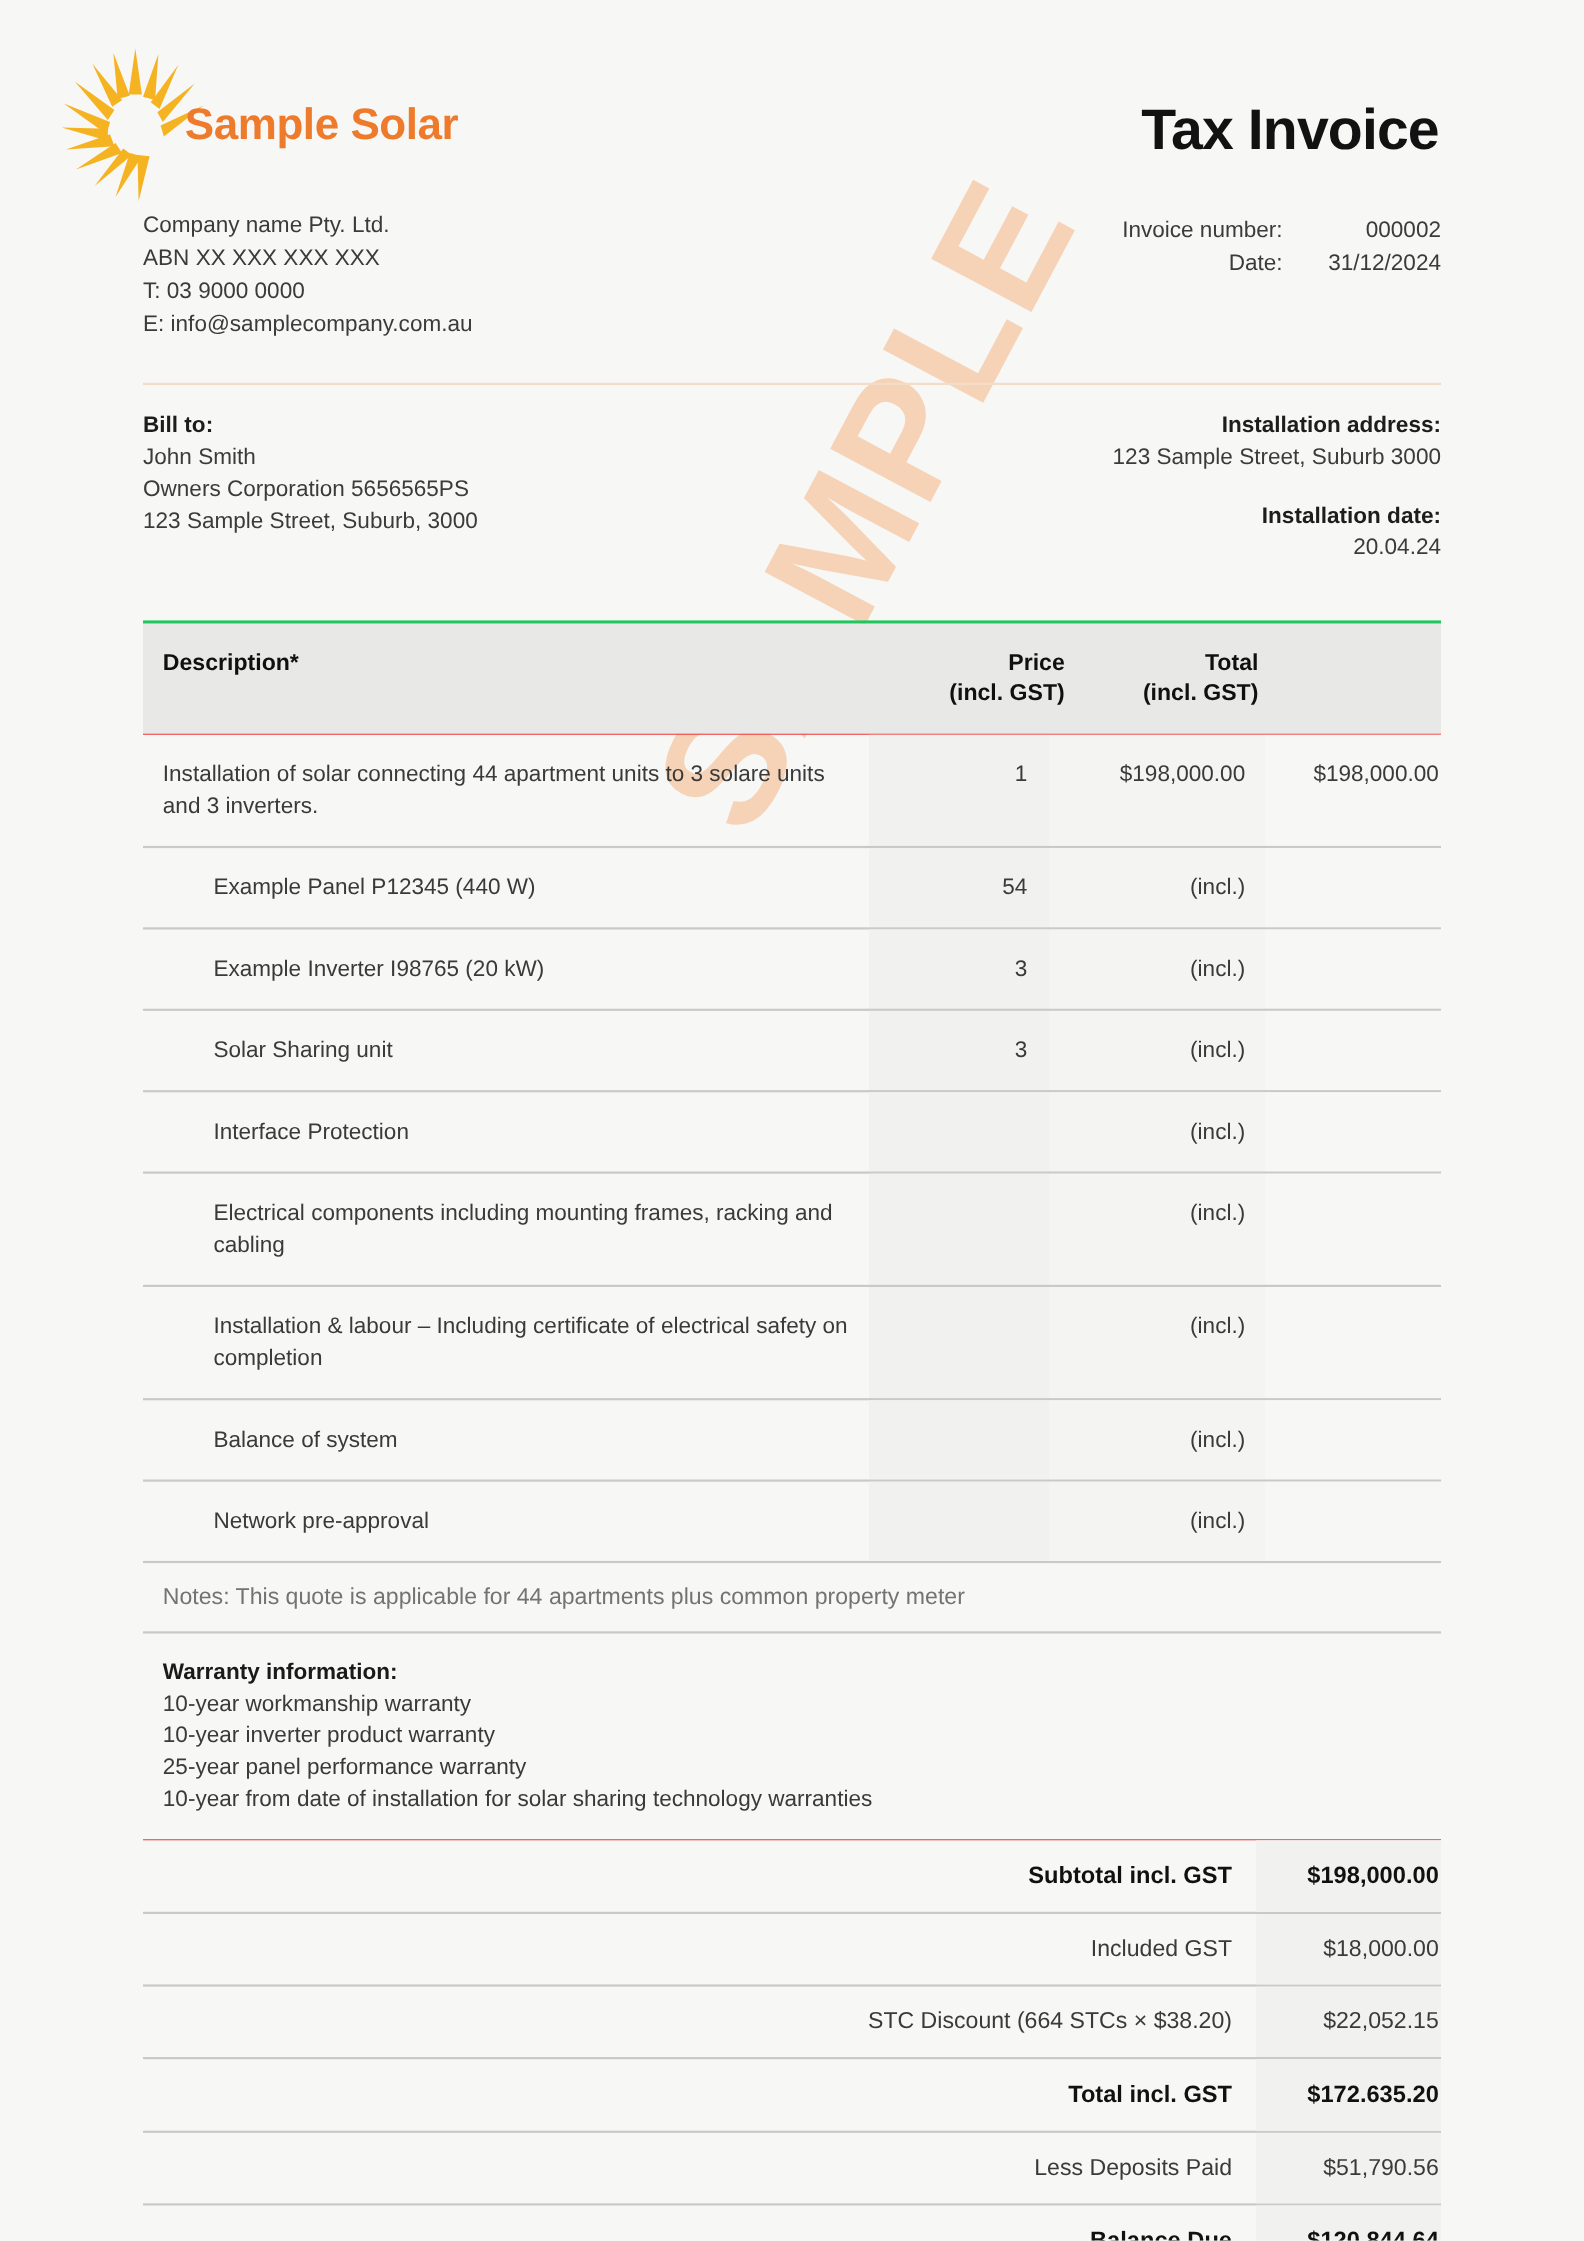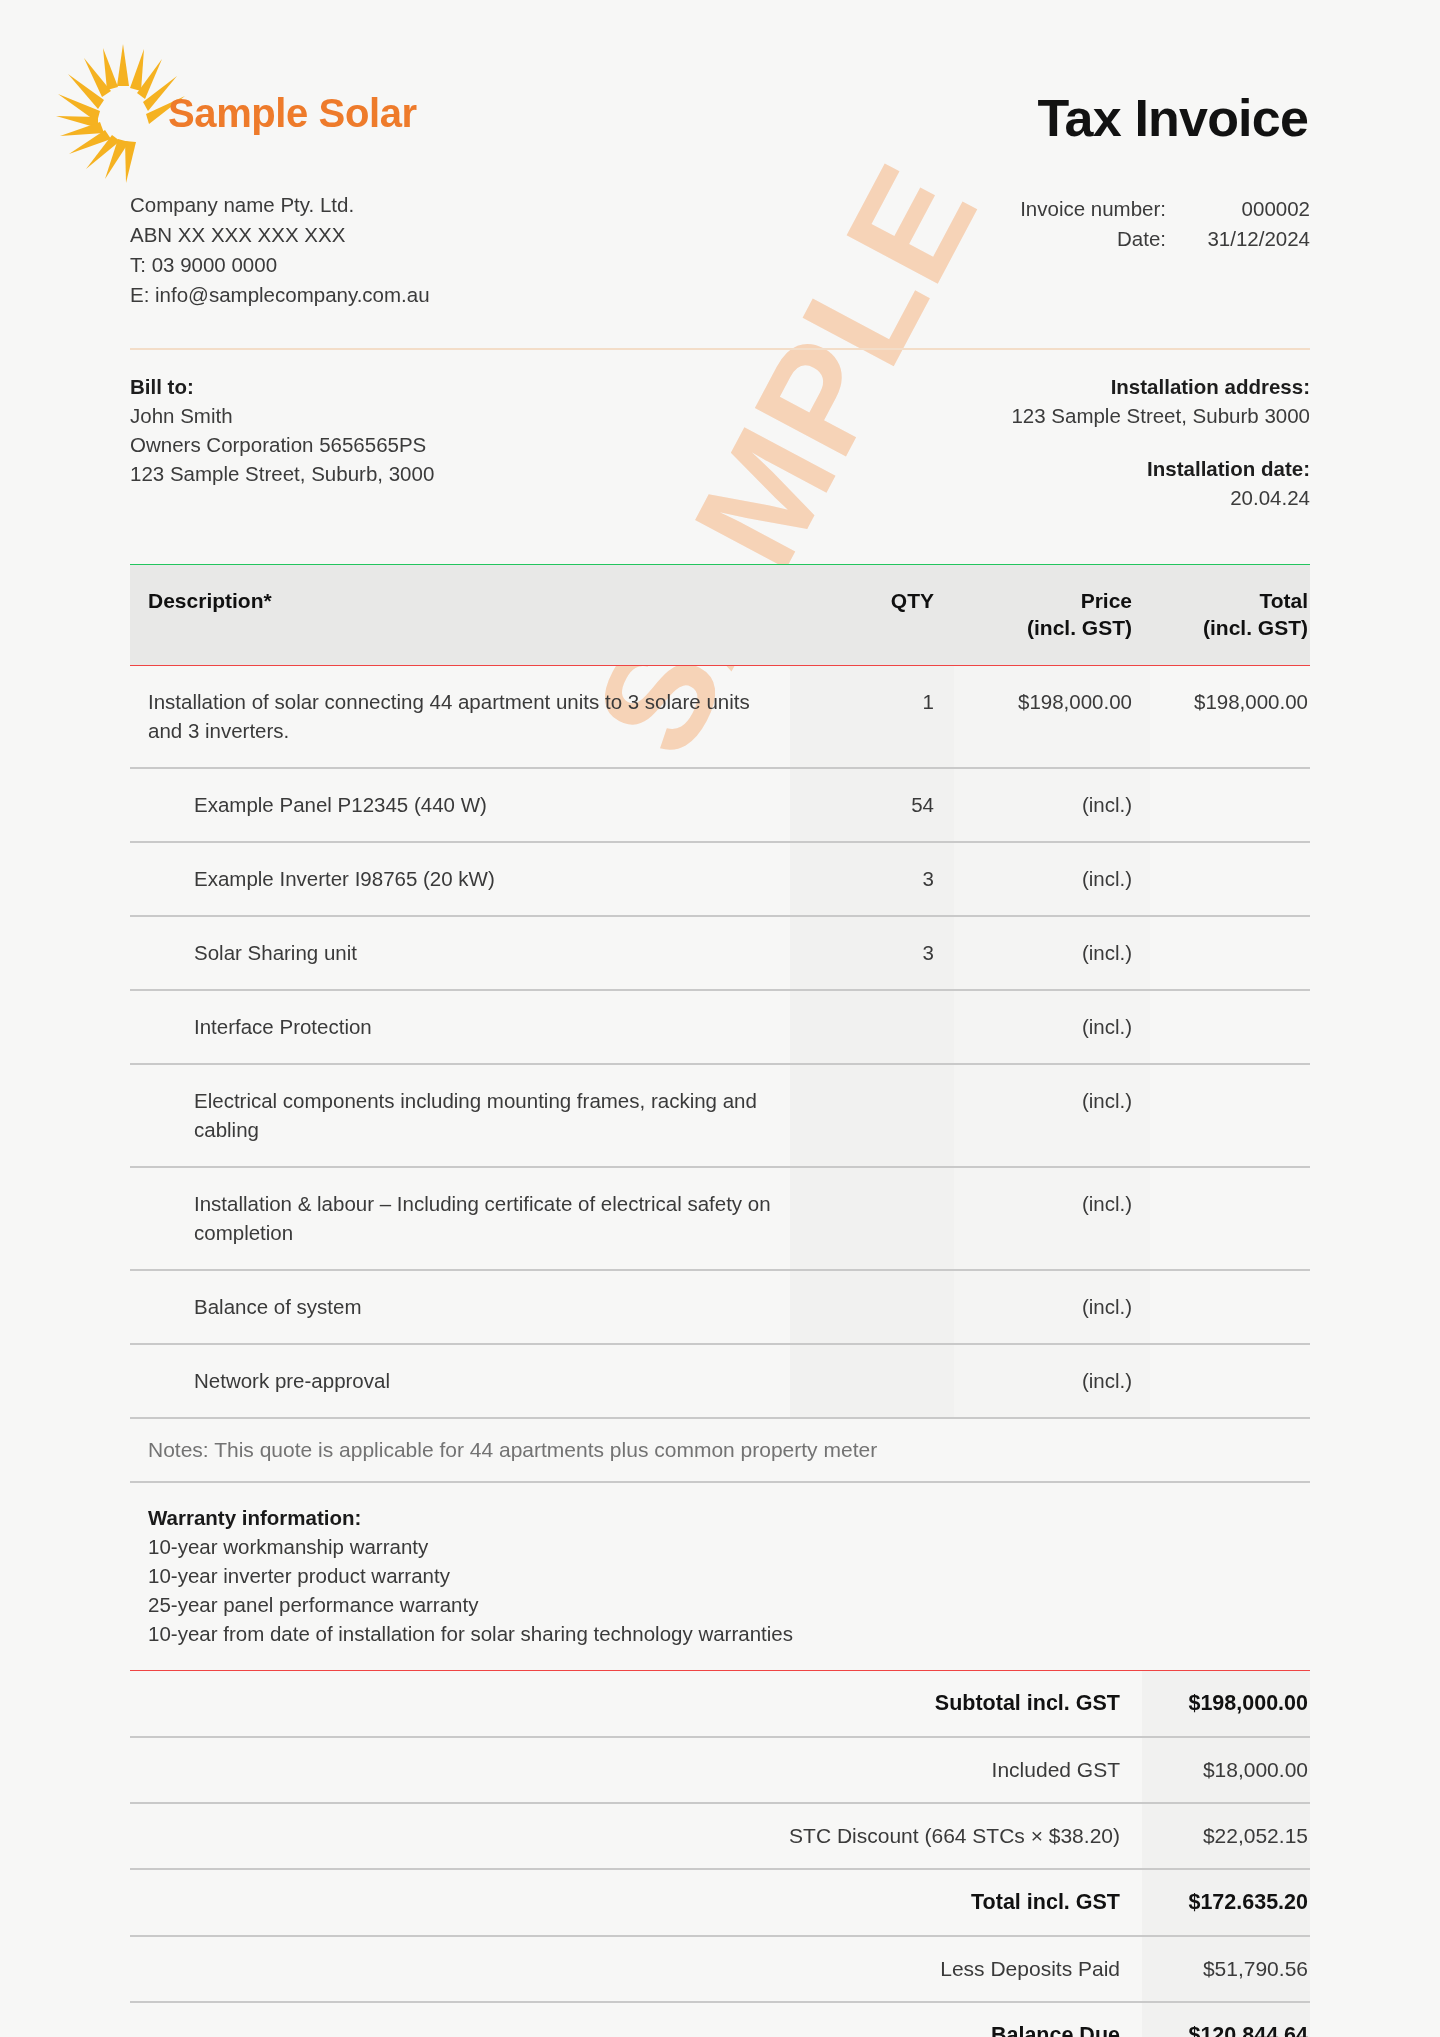--- a/index.html
+++ b/index.html
@@ -110,21 +110,21 @@
   .c-total { width: 160px; padding: 0 2px 0 10px; text-align: right; }
 
   
   .c-qty   { background: #f1f1f0; }
   .c-price { background: #f4f4f3; }
   .c-total { background: #f7f7f6; }
 
   .thead .trow { background: #e8e8e7; }
   .thead .c-qty, .thead .c-price, .thead .c-total { background: transparent; }
   .thead {
-    border-top: 1px solid #22c55e;
+    border-top: 3px solid #22c55e;
   }
   .thead .cell {
     font-size: 21px;
     font-weight: 700;
     color: #101010;
     padding-top: 22px;
     padding-bottom: 24px;
     line-height: 27px;
   }
   .thead .c-desc { padding-top: 22px; }
@@ -256,21 +256,20 @@
         <div class="bold">Installation date:</div>
         <div>20.04.24</div>
       </div>
     </div>
 
     <div class="table">
 
       <div class="thead">
         <div class="trow">
           <div class="cell c-desc">Description*</div>
-          <div class="cell c-qty">QTY</div>
           <div class="cell c-price">
             <div>Price</div>
             <div>(incl. GST)</div>
           </div>
           <div class="cell c-total">
             <div>Total</div>
             <div>(incl. GST)</div>
           </div>
         </div>
       </div>

